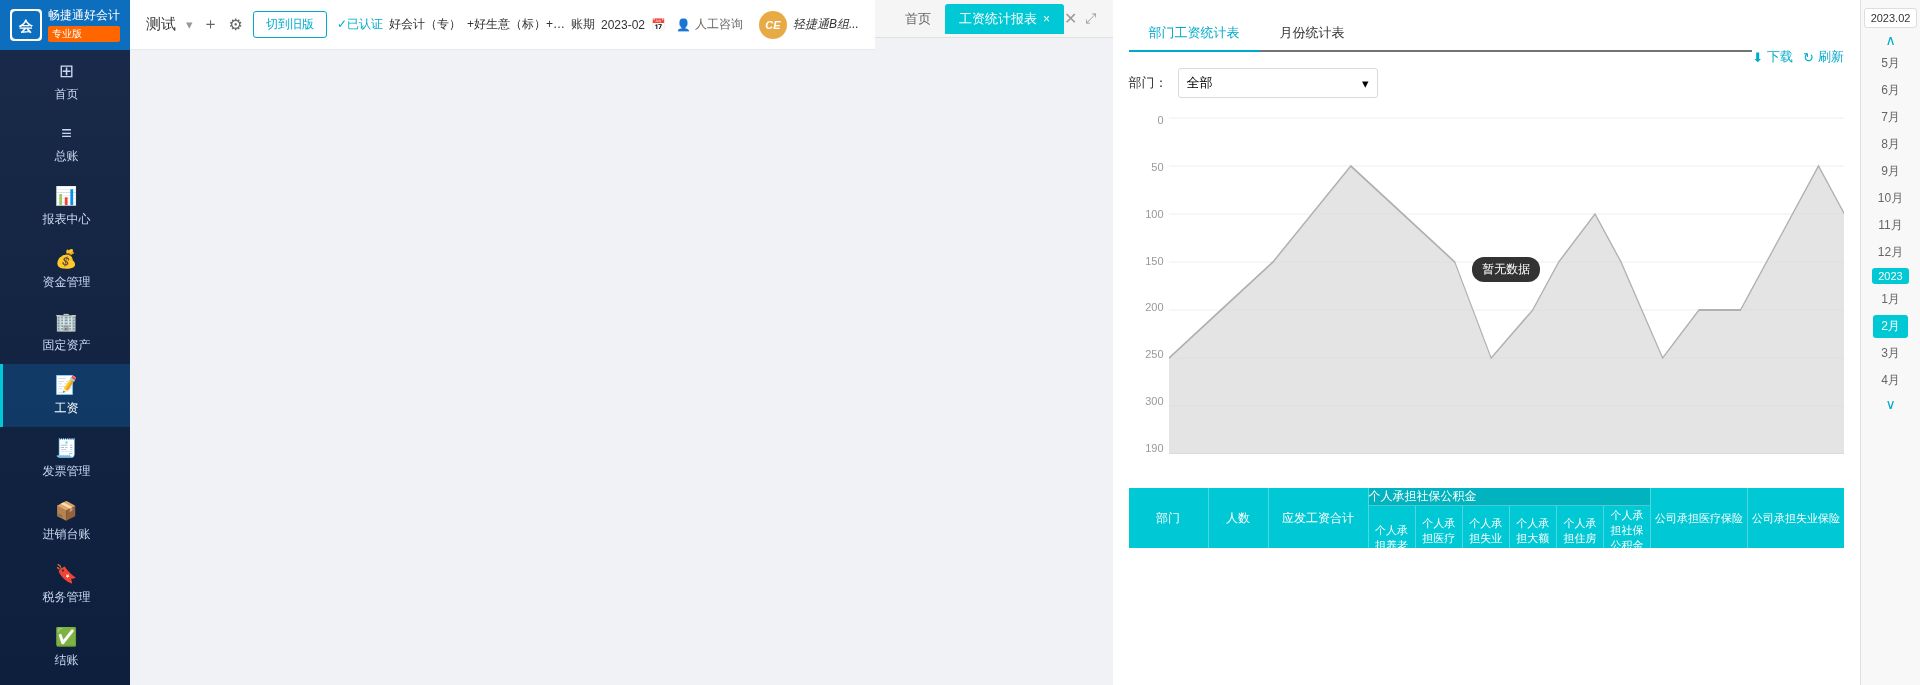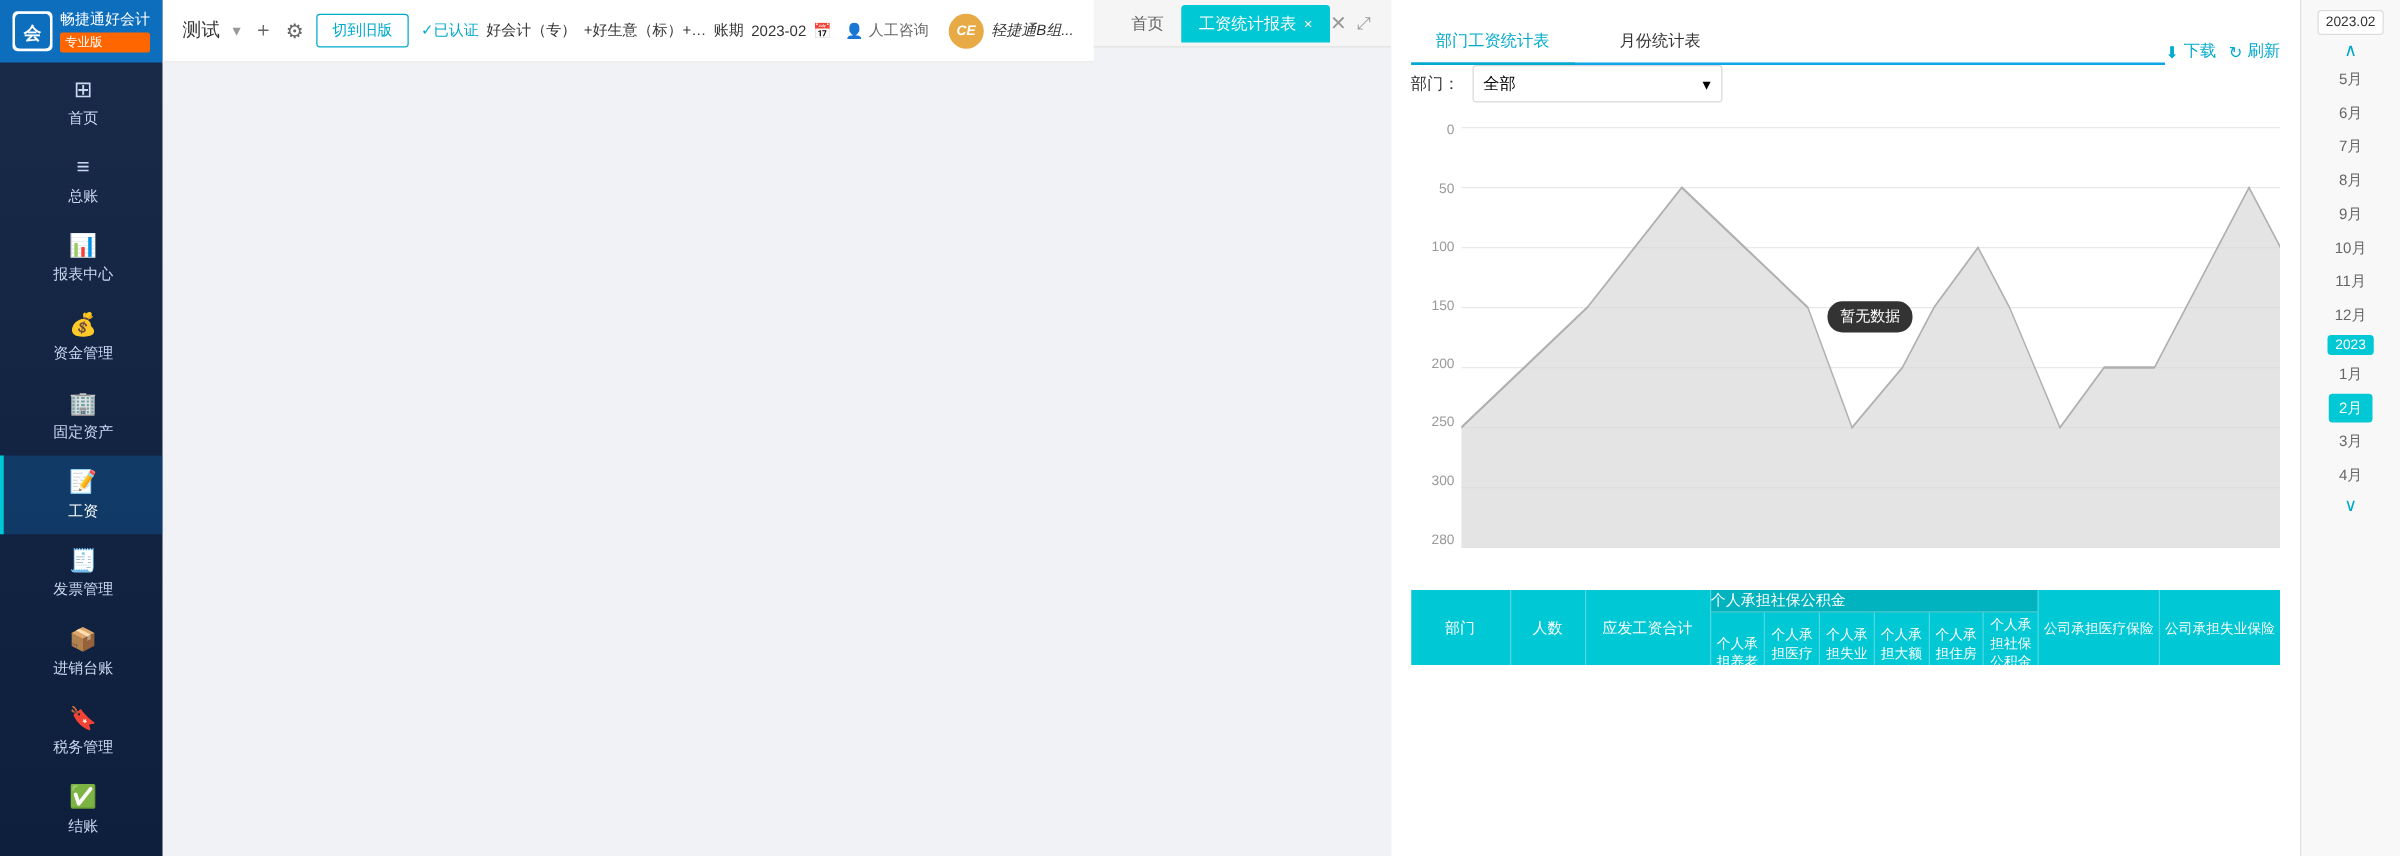--- a/index.html
+++ b/index.html
@@ -144,22 +144,23 @@
     .page-content {
       flex: 1;
       padding: 16px;
       overflow: auto;
       background: #fff;
     }
 
     
     .sub-tabs {
       display: flex;
-      gap: 16px;
-      border-bottom: 2px solid #0ea5e9;
+      gap: 0;
+      border-bottom: 2px solid #737373;
+      margin-bottom: 16px;
     }
     .sub-tab {
       padding: 8px 20px;
       cursor: pointer;
       font-size: 13px;
       color: #333;
       border-bottom: 2px solid transparent;
       margin-bottom: -2px;
     }
     .sub-tab.active {
@@ -240,21 +241,21 @@
       border-radius: 12px;
       font-size: 12px;
       top: 42%;
       left: 50%;
       transform: translateX(-50%);
       white-space: nowrap;
     }
 
     
     .right-panel {
-      width: 80px;
+      width: 60px;
       background: #f8f8f8;
       border-left: 1px solid #e0e0e0;
       display: flex;
       flex-direction: column;
       align-items: center;
       padding: 8px 4px;
       gap: 4px;
       overflow: hidden;
       font-size: 12px;
     }
@@ -434,21 +435,21 @@
         <span class="filter-label">部门：</span>
         <div class="filter-select">
           <span>全部</span>
           <span>▾</span>
         </div>
       </div>
 
       <div class="chart-container">
 
         <div class="chart-y-axis">
-          <span>280</span>
+          <span>190</span>
           <span>300</span>
           <span>250</span>
           <span>200</span>
           <span>150</span>
           <span>100</span>
           <span>50</span>
           <span>0</span>
         </div>
 
         <div class="chart-area">

